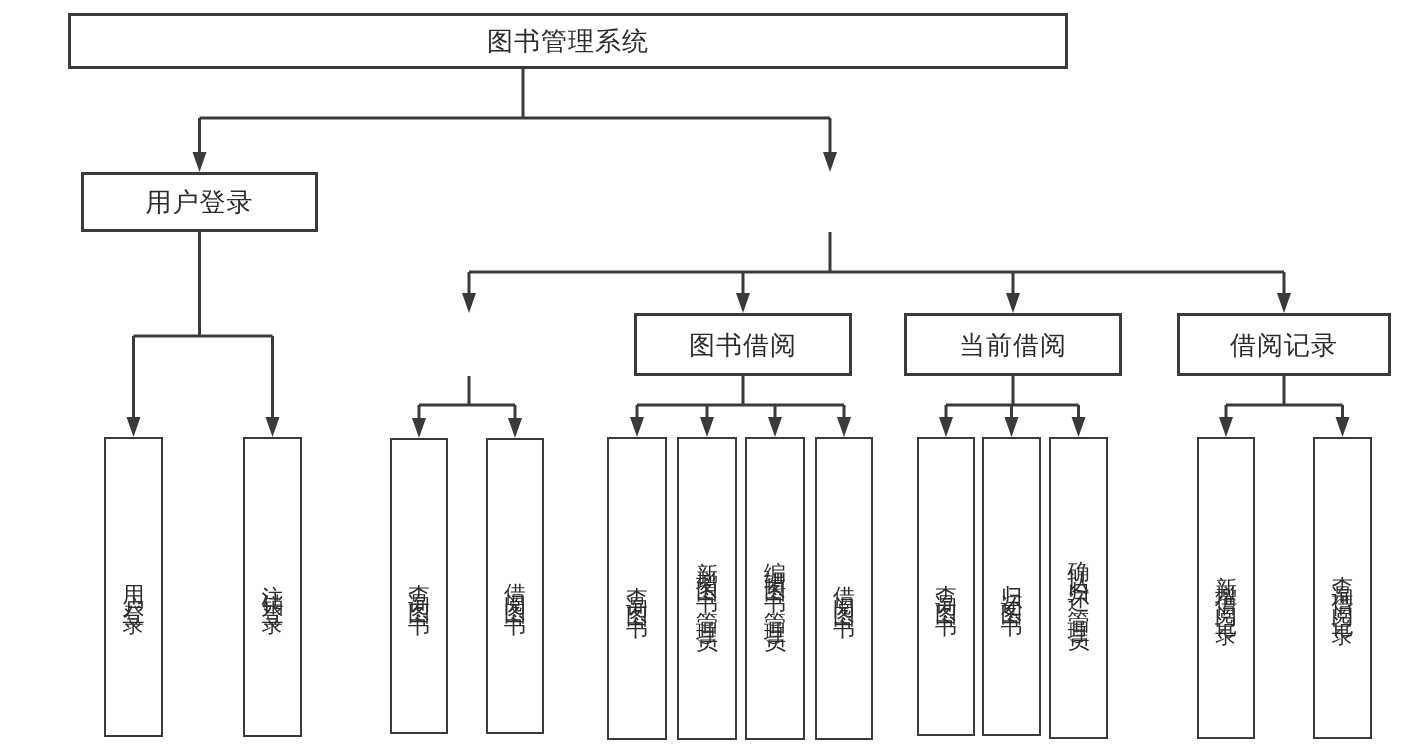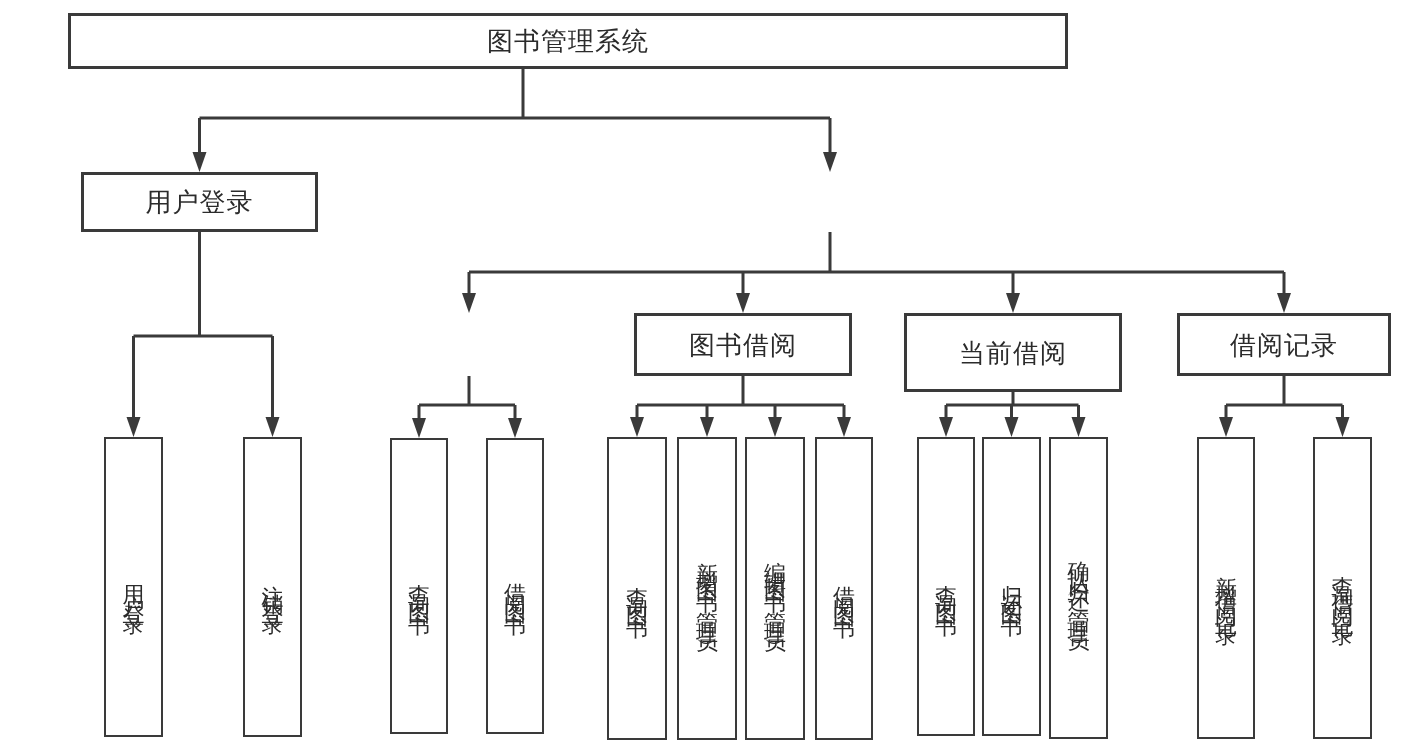--- a/index.html
+++ b/index.html
@@ -101,21 +101,21 @@
       <polygon points="1219,417 1233,417 1226,437"></polygon>
       <polygon points="1335.5,417 1349.5,417 1342.5,437"></polygon>
     </g>
   </svg>
 
   <div class="box" style="left:23px;top:13px;width:1000px;height:56px;margin-left:45px;">图书管理系统</div>
 
   <div class="box" style="left:81px;top:172px;width:237px;height:60px;">用户登录</div>
 
   <div class="box" style="left:634px;top:313px;width:218px;height:63px;">图书借阅</div>
-  <div class="box" style="left:904px;top:313px;width:218px;height:79px;">当前借阅</div>
+  <div class="box" style="left:904px;top:313px;width:218px;height:63px;">当前借阅</div>
   <div class="box" style="left:1177px;top:313px;width:214px;height:63px;">借阅记录</div>
 
   <div class="box leaf" style="left:104px;top:437px;width:59px;height:300px;">
     <span>用户登录</span>
   </div>
   <div class="box leaf" style="left:243px;top:437px;width:59px;height:300px;">
     <span>注销登录</span>
   </div>
 
   <div class="box leaf" style="left:390px;top:438px;width:58px;height:296px;">

